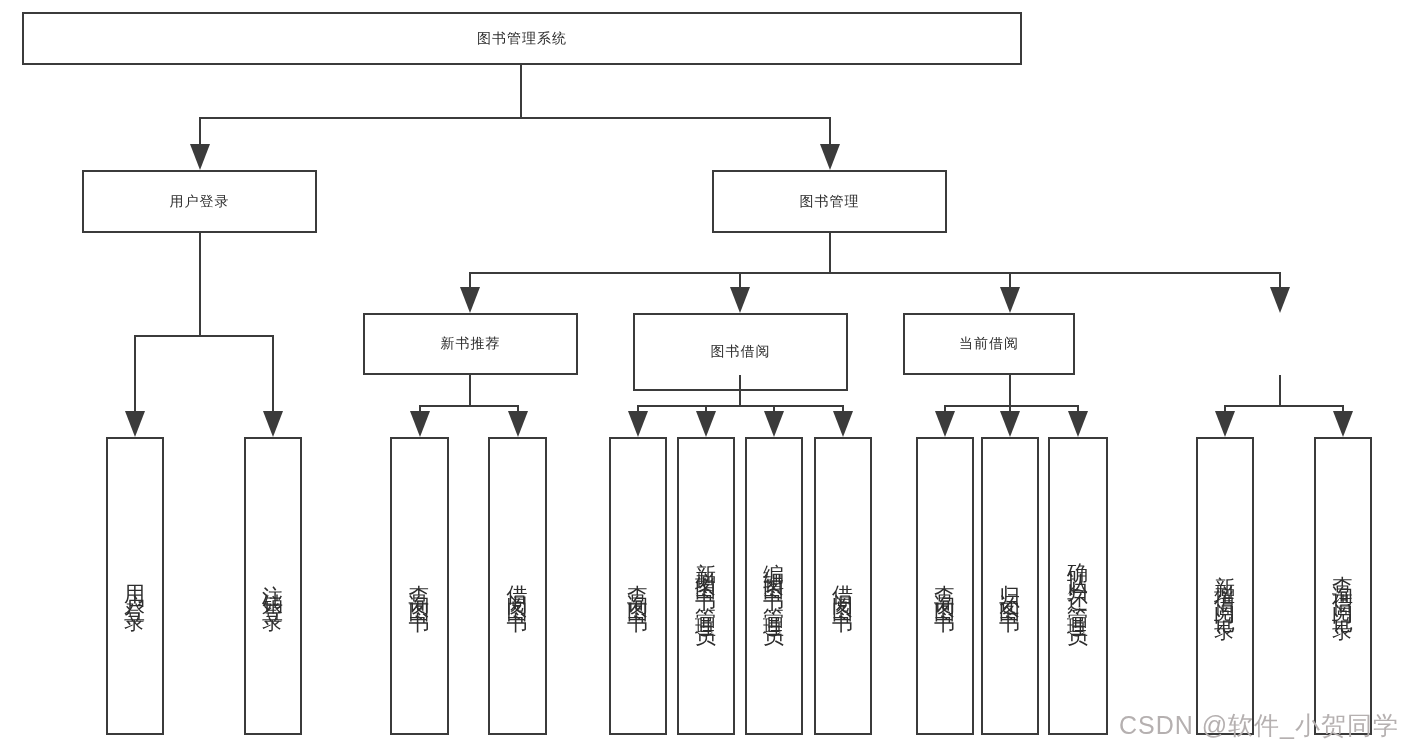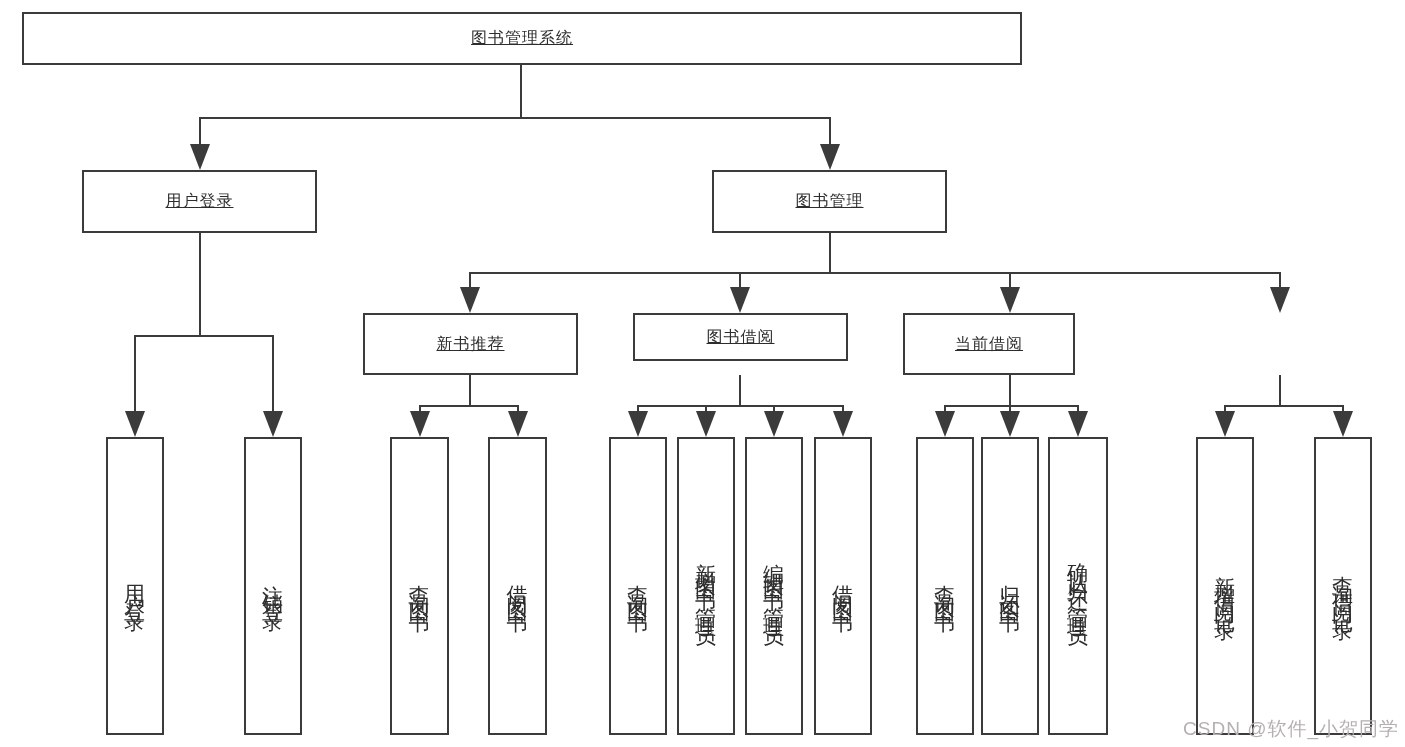--- a/index.html
+++ b/index.html
@@ -21,24 +21,23 @@
   .box{
     position:absolute;
     box-sizing:border-box;
     border:2px solid var(--box-border);
     background:var(--background);
     display:flex;
     align-items:center;
     justify-content:center;
   }
   .box.h span{
-    font-size:16px;
+    font-size:14px;
     letter-spacing:1px;
     white-space:nowrap;
-    text-decoration:underline;
   }
   .box.v span{
     writing-mode:vertical-rl;
     text-orientation:mixed;
     font-size:21px;
     letter-spacing:9px;
     line-height:1;
   }
   .ln{
     position:absolute;
@@ -48,21 +47,21 @@
     position:absolute;
     width:0;height:0;
     border-left:10px solid transparent;
     border-right:10px solid transparent;
     border-top:26px solid var(--line);
   }
   .wm{
     position:absolute;
     right:6px;
     bottom:5px;
-    font-size:19px;
+    font-size:25px;
     color:var(--watermark);
     letter-spacing:1px;
     white-space:nowrap;
     z-index:10;
   }
 </style>
 </head>
 <body>
 
 <div class="canvas">
@@ -74,21 +73,21 @@
   <div class="box h" style="left:82px;top:170px;width:235px;height:63px">
     <span>用户登录</span>
   </div>
   <div class="box h" style="left:712px;top:170px;width:235px;height:63px">
     <span>图书管理</span>
   </div>
 
   <div class="box h" style="left:363px;top:313px;width:215px;height:62px">
     <span>新书推荐</span>
   </div>
-  <div class="box h" style="left:633px;top:313px;width:215px;height:48px">
+  <div class="box h" style="left:633px;top:313px;width:215px;height:78px">
     <span>图书借阅</span>
   </div>
   <div class="box h" style="left:903px;top:313px;width:172px;height:62px">
     <span>当前借阅</span>
   </div>
 
   <div class="box v" style="left:106px;top:437px;width:58px;height:298px">
     <span>用户登录</span>
   </div>
   <div class="box v" style="left:244px;top:437px;width:58px;height:298px">

